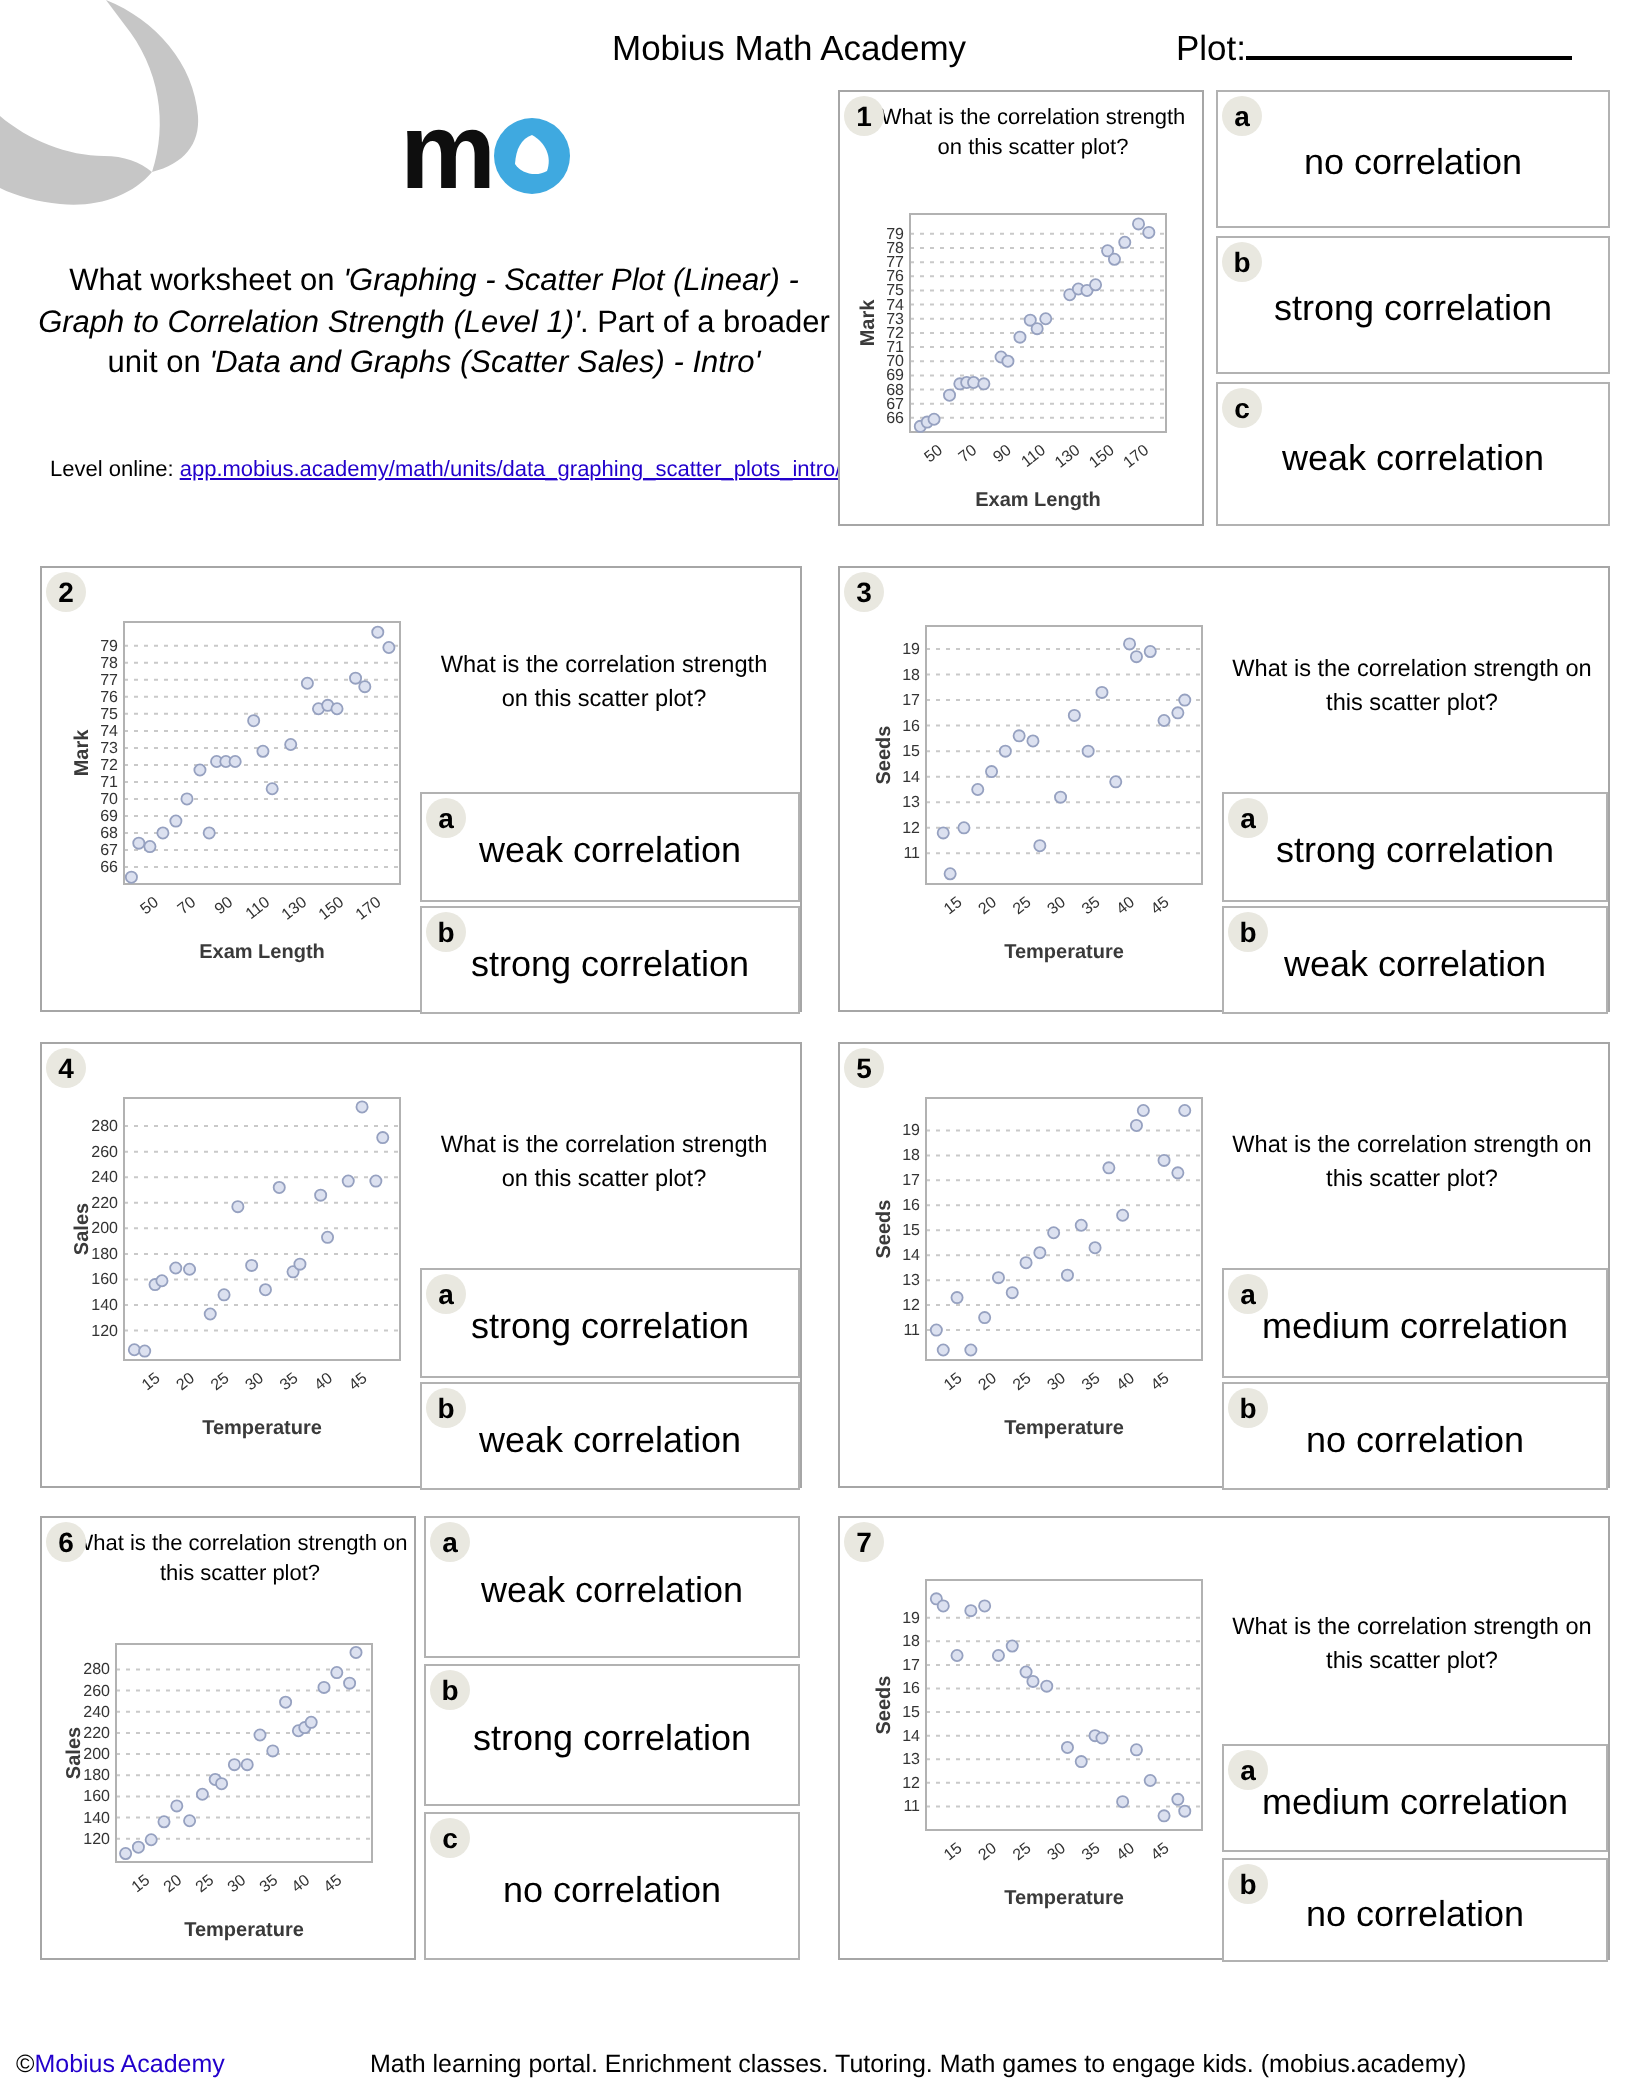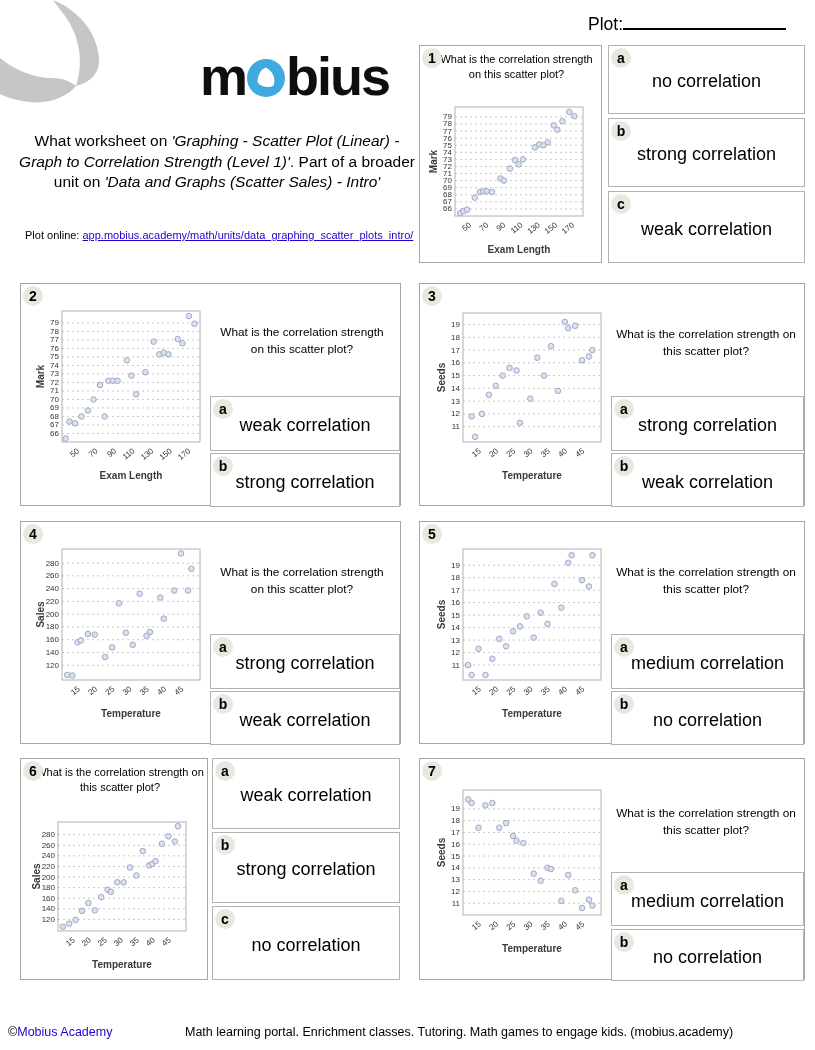--- a/index.html
+++ b/index.html
@@ -46,38 +46,38 @@
 </head>
 <body>
 
 <div class="page">
 
   <svg class="watermark" width="112" height="122" viewBox="0 0 112 122">
     <path d="M53,0 C78,10 97,32 99,58 C100,72 92,82 76,86 C84,62 80,34 62,12 C59,8 56,4 53,0 Z" fill="#c6c6c6"></path>
     <path d="M0,58 C14,70 34,78 52,78 C62,78 70,81 76,86 C66,98 48,104 30,102 C19,101 8,98 0,94 Z" fill="#c6c6c6"></path>
   </svg>
 
+  <div class="hdr-title">Mobius Math Academy</div>
   <div class="hdr-name">
     <span>Plot:</span><span class="nameline"></span>
   </div>
 
   <div class="logo">
     <span>m</span>
     <svg width="38" height="38" viewBox="0 0 38 38">
       <circle cx="19" cy="19" r="19" fill="#3fa9e0"></circle>
       <path d="M19,8.5 C26,12.5 29,19.5 26.5,26.5 C21.5,29.5 13.5,28 10.5,23 C11,15.5 13.5,10.5 19,8.5 Z" fill="#ffffff"></path>
     </svg>
-    <span>bius</span>
   </div>
 
   <div class="intro">
     <span>What worksheet on </span><i>'Graphing - Scatter Plot (Linear) - Graph to Correlation Strength (Level 1)'</i><span>. Part of a broader unit on </span><i>'Data and Graphs (Scatter Sales) - Intro'</i>
   </div>
   <div class="learn">
-    <span>Plot online:</span>
+    <span>Level online:</span>
     <a>app.mobius.academy/math/units/data_graphing_scatter_plots_intro/</a>
   </div>
 
   <div class="qbox" style="left:419px;top:45px;width:183px;height:218px;">
     <div class="badge">1</div>
     <div class="qtext-inner">What is the correlation strength on this scatter plot?</div>
     <div class="chart" style="left:8px;top:56px;"><svg width="160" height="156">
           <line x1="27" x2="155" y1="106.92207792207792" y2="106.92207792207792" stroke="#c9c9c9" stroke-width="1" stroke-dasharray="2 3"></line>
           <line x1="27" x2="155" y1="99.84415584415585" y2="99.84415584415585" stroke="#c9c9c9" stroke-width="1" stroke-dasharray="2 3"></line>
           <line x1="27" x2="155" y1="92.76623376623377" y2="92.76623376623377" stroke="#c9c9c9" stroke-width="1" stroke-dasharray="2 3"></line>

